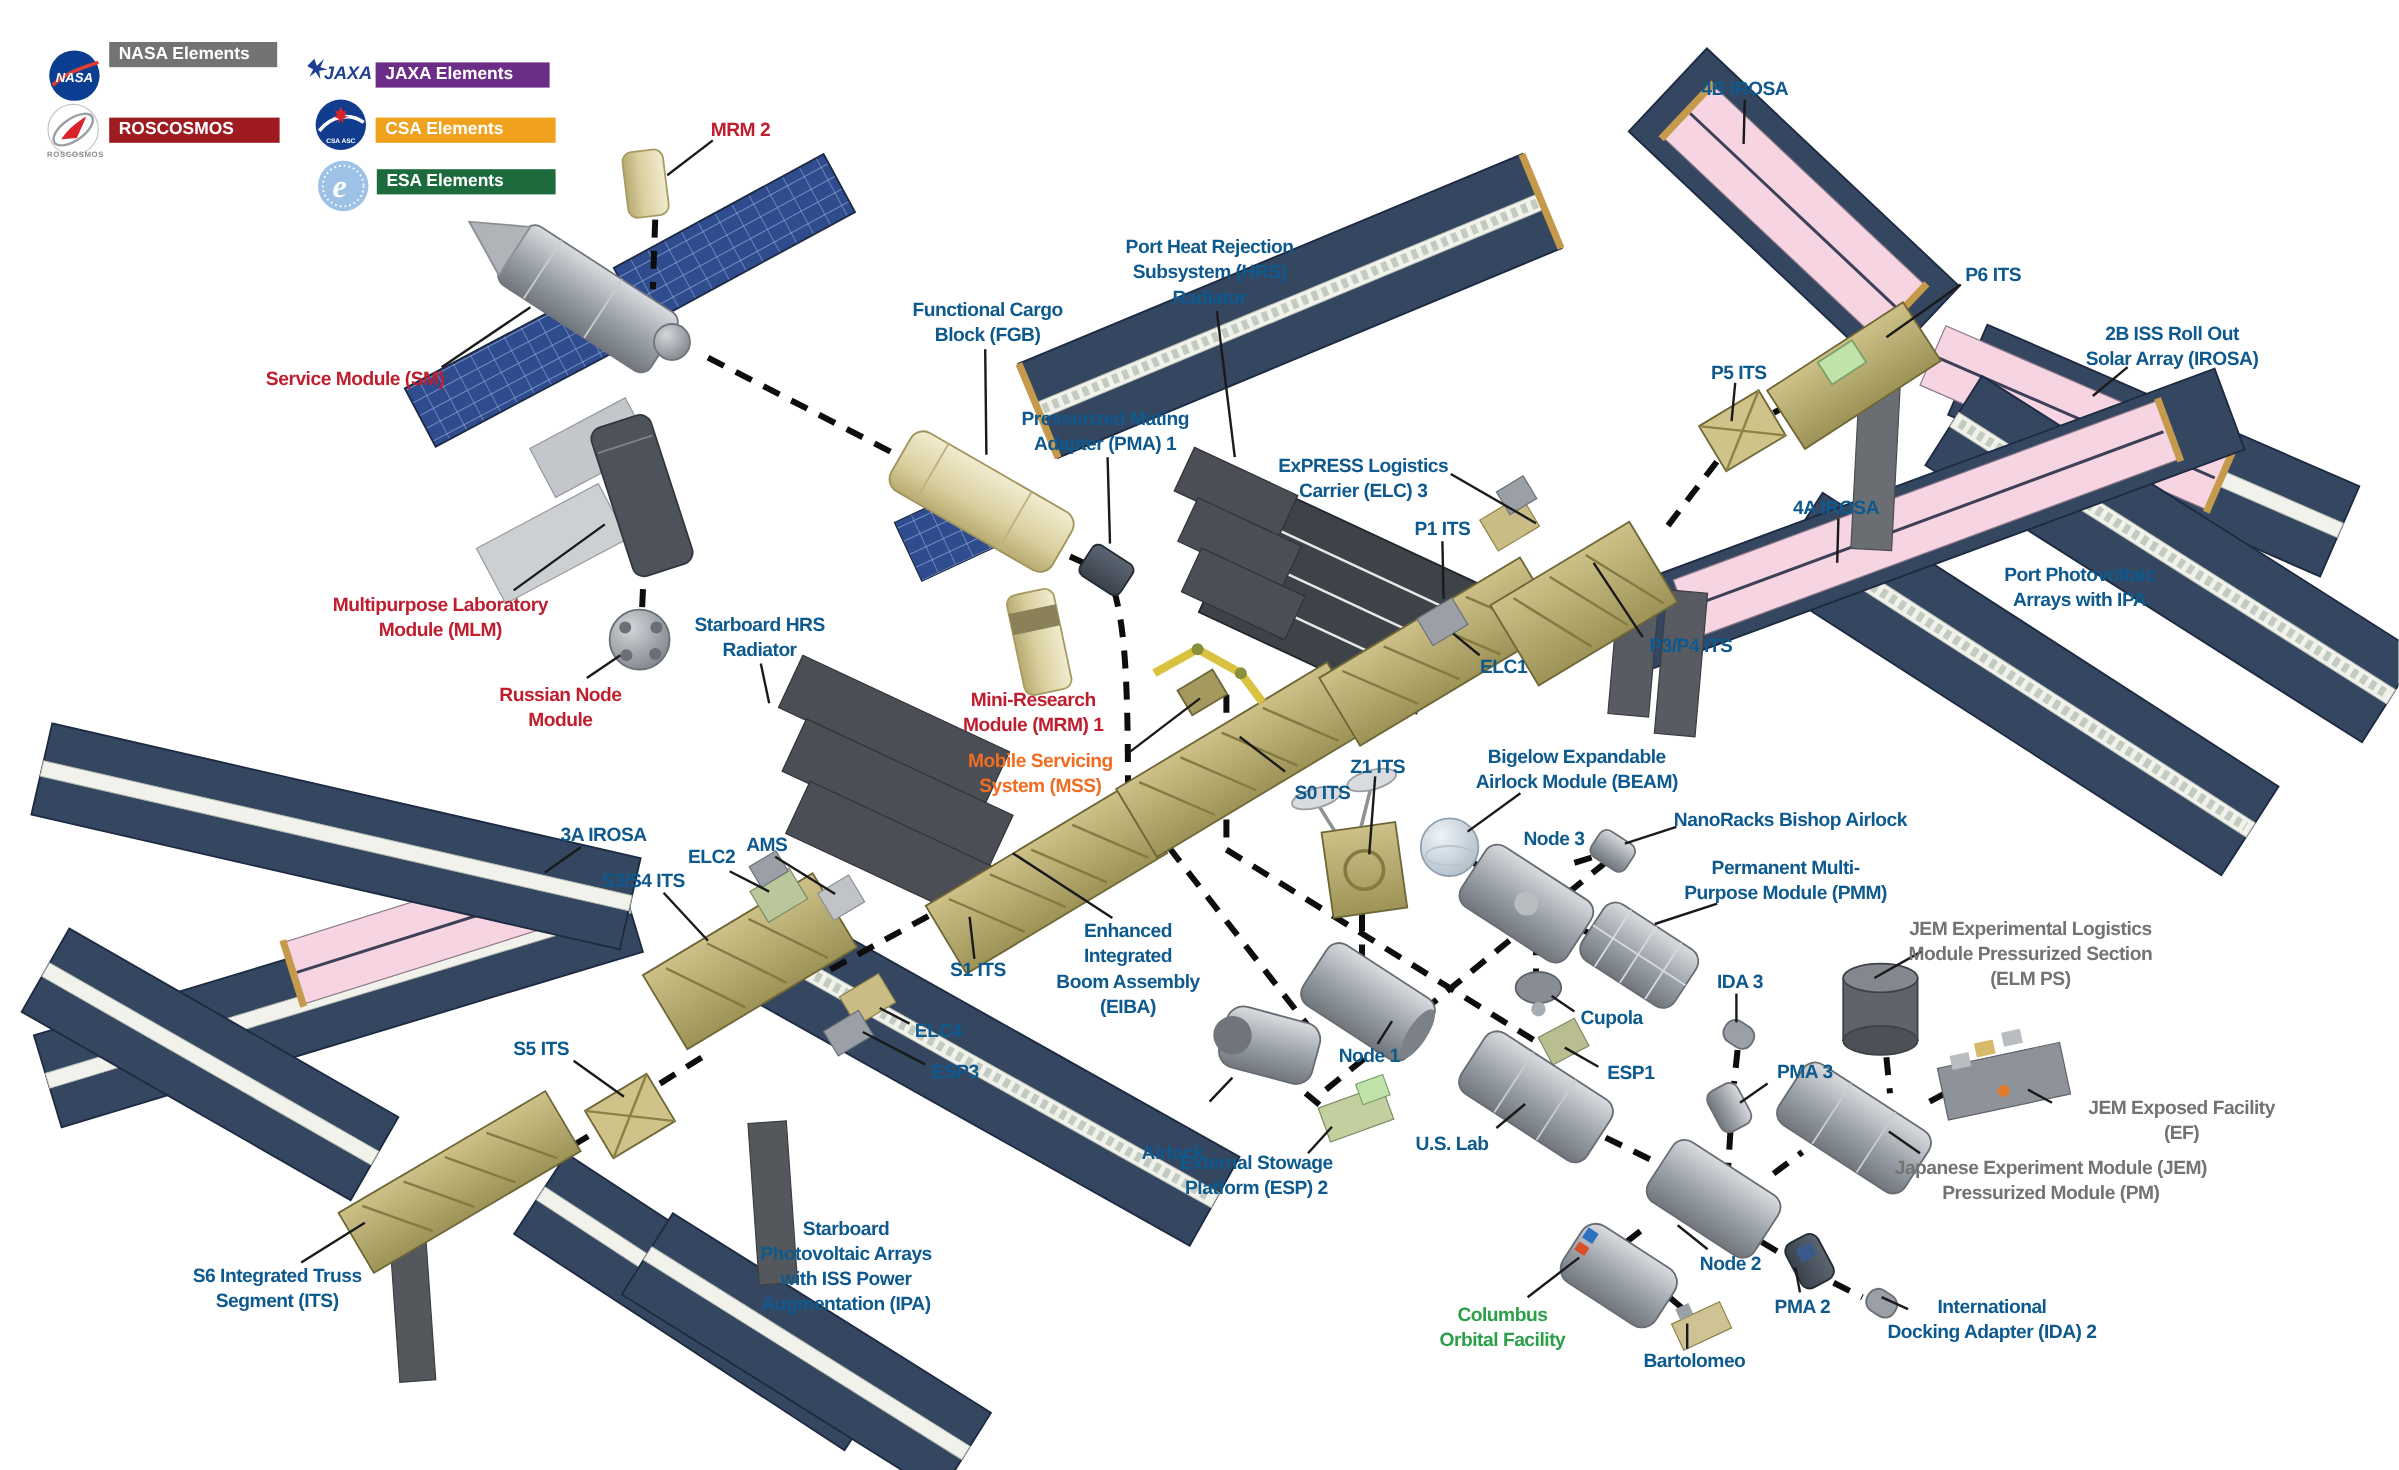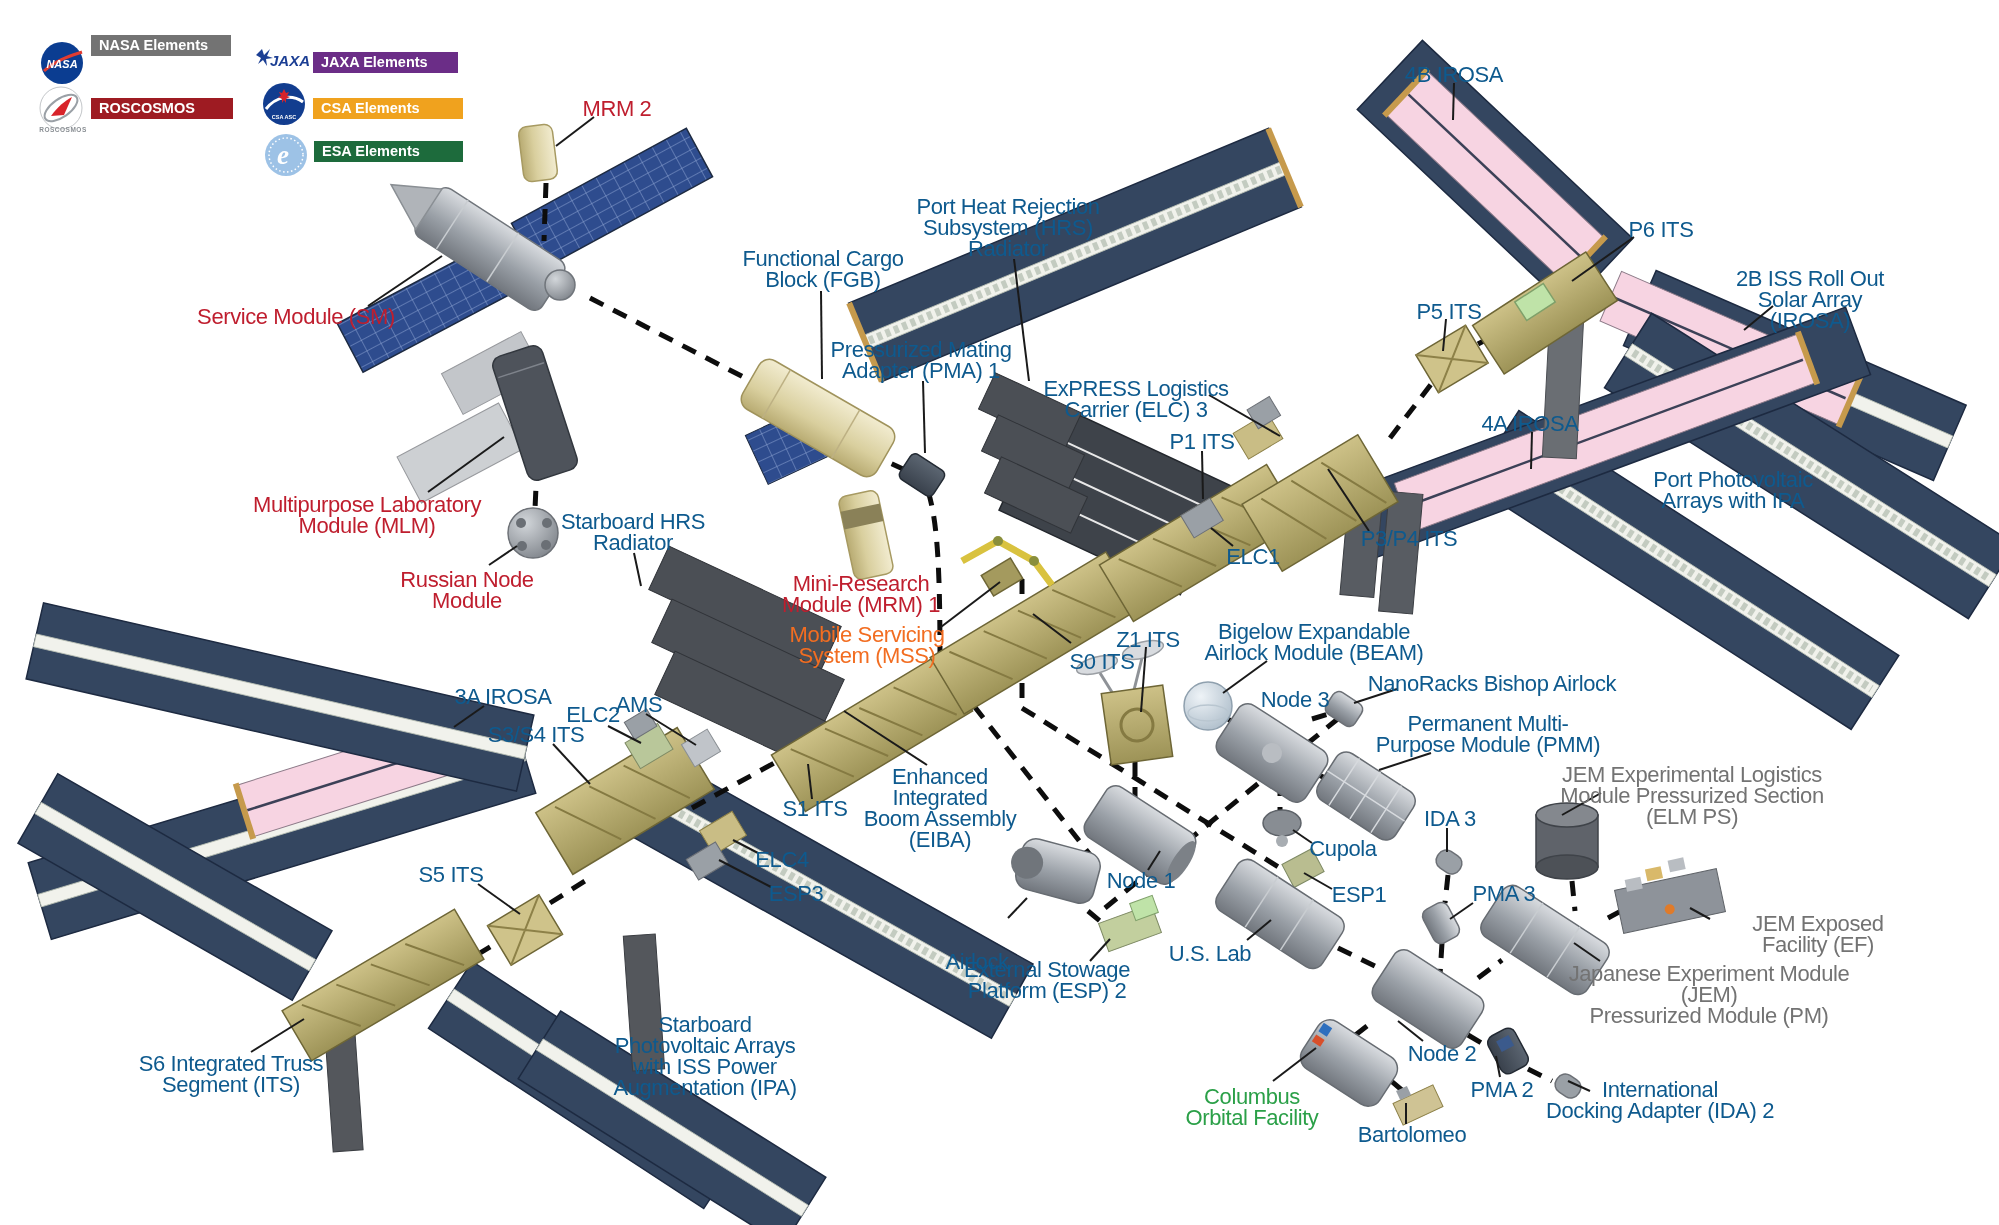--- a/index.html
+++ b/index.html
@@ -1,21 +1,21 @@
 <!DOCTYPE html>
 <html><head>
 <meta charset="utf-8">
 <style>
   html,body{margin:0;padding:0;background:#fff;}
   #stage{position:relative;width:1999px;height:1225px;background:#ffffff;overflow:hidden;
          font-family:"Liberation Sans",sans-serif;margin-top:13px;}
   #art{position:absolute;left:0;top:0;width:1999px;height:1225px;}
   #labels{position:absolute;left:0;top:0;width:1999px;height:1225px;pointer-events:none;}
   .lbl{position:absolute;transform:translateX(-50%);white-space:pre-line;text-align:center;
-       font-weight:normal;font-size:22px;line-height:21px;letter-spacing:-0.4px;}
+       font-weight:bold;font-size:16px;line-height:21px;letter-spacing:-0.4px;}
   .c-nasa{color:#0e5a8e}
   .c-ros{color:#bf1e2e}
   .c-jaxa{color:#737373}
   .c-mss{color:#f26d21}
   .c-esa{color:#2ba048}
   
   .legend-bar{position:absolute;height:21px;color:#fff;font-weight:bold;font-size:14.5px;
               line-height:21px;padding-left:8px;box-sizing:border-box;}
   .legend-logo{position:absolute;}
   .ros-caption{position:absolute;left:32px;top:113px;width:62px;text-align:center;

